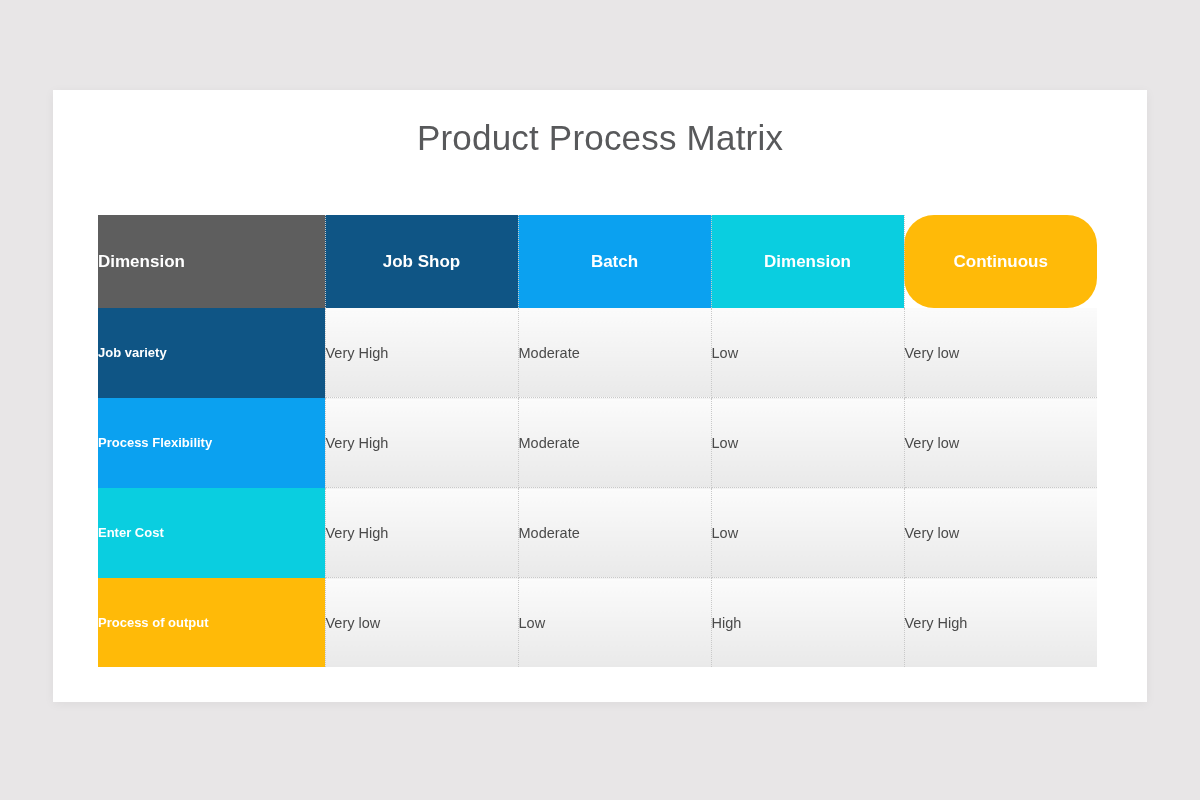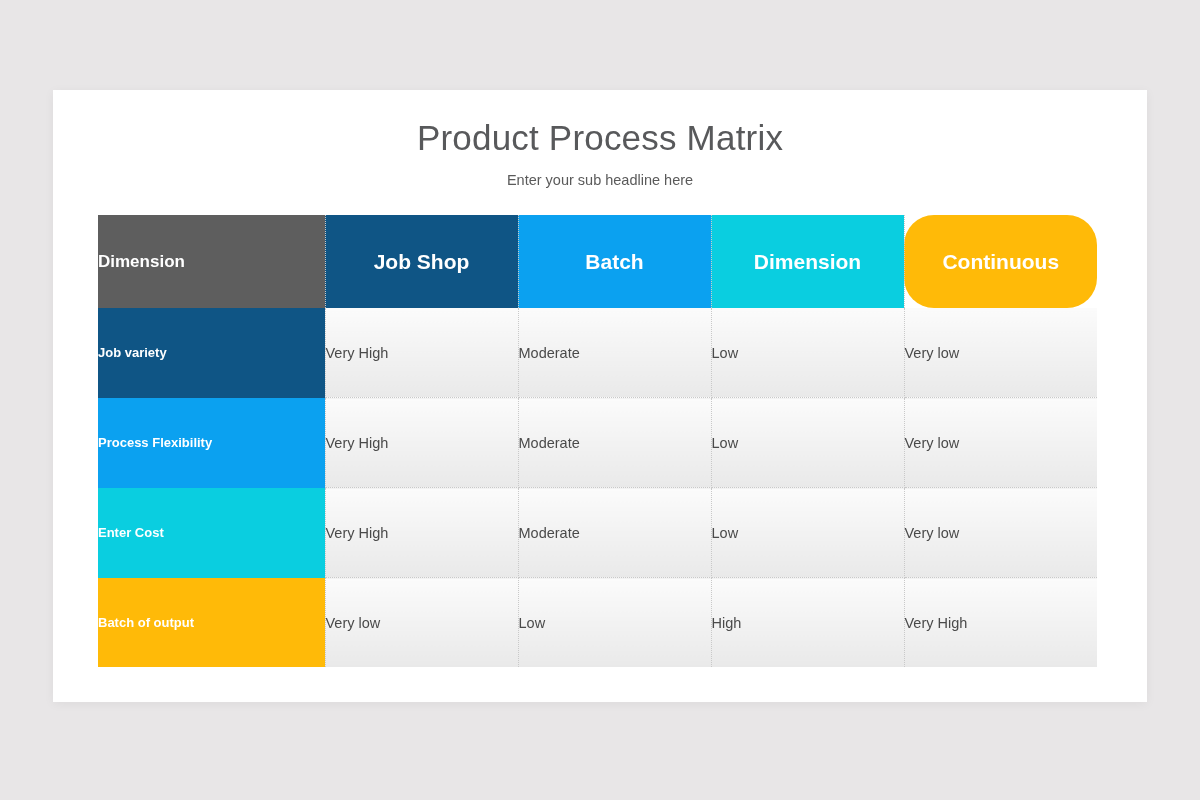--- a/index.html
+++ b/index.html
@@ -69,21 +69,21 @@
 
   .matrix th, .matrix td {
     padding: 0;
     margin: 8px;
   }
 
   
   .hdr-cell {
     height: 93px;
     vertical-align: middle;
-    font-size: 21px;
+    font-size: 17px;
     font-weight: bold;
     color: #ffffff;
     text-align: center;
     border-right: 1px dotted #c9c9c9;
   }
   .hdr-cell:last-child { border-right: none; border-radius: 30px; }
 
   .hdr-dim {
     text-align: left;
     padding-left: 37px;
@@ -127,21 +127,20 @@
   .matrix tr:last-child .data-cell { border-bottom: none; }
 </style>
 </head>
 <body>
 
 <div class="slide-stage">
   <div class="slide-card">
 
     <div class="slide-title">Product Process Matrix</div>
 
-    <div class="slide-subtitle">Enter your sub headline here</div>
 
     <table class="matrix">
       <colgroup>
         <col class="c-dim">
         <col class="c-data">
         <col class="c-data">
         <col class="c-data">
         <col class="c-data">
       </colgroup>
       <thead>
@@ -169,21 +168,21 @@
           <td class="data-cell">Very low</td>
         </tr>
         <tr>
           <td class="row-label rl-2">Enter Cost</td>
           <td class="data-cell">Very High</td>
           <td class="data-cell">Moderate</td>
           <td class="data-cell">Low</td>
           <td class="data-cell">Very low</td>
         </tr>
         <tr>
-          <td class="row-label rl-3">Batch of output</td>
+          <td class="row-label rl-3">Process of output</td>
           <td class="data-cell">Very low</td>
           <td class="data-cell">Low</td>
           <td class="data-cell">High</td>
           <td class="data-cell">Very High</td>
         </tr>
       </tbody>
     </table>
 
   </div>
 </div>

